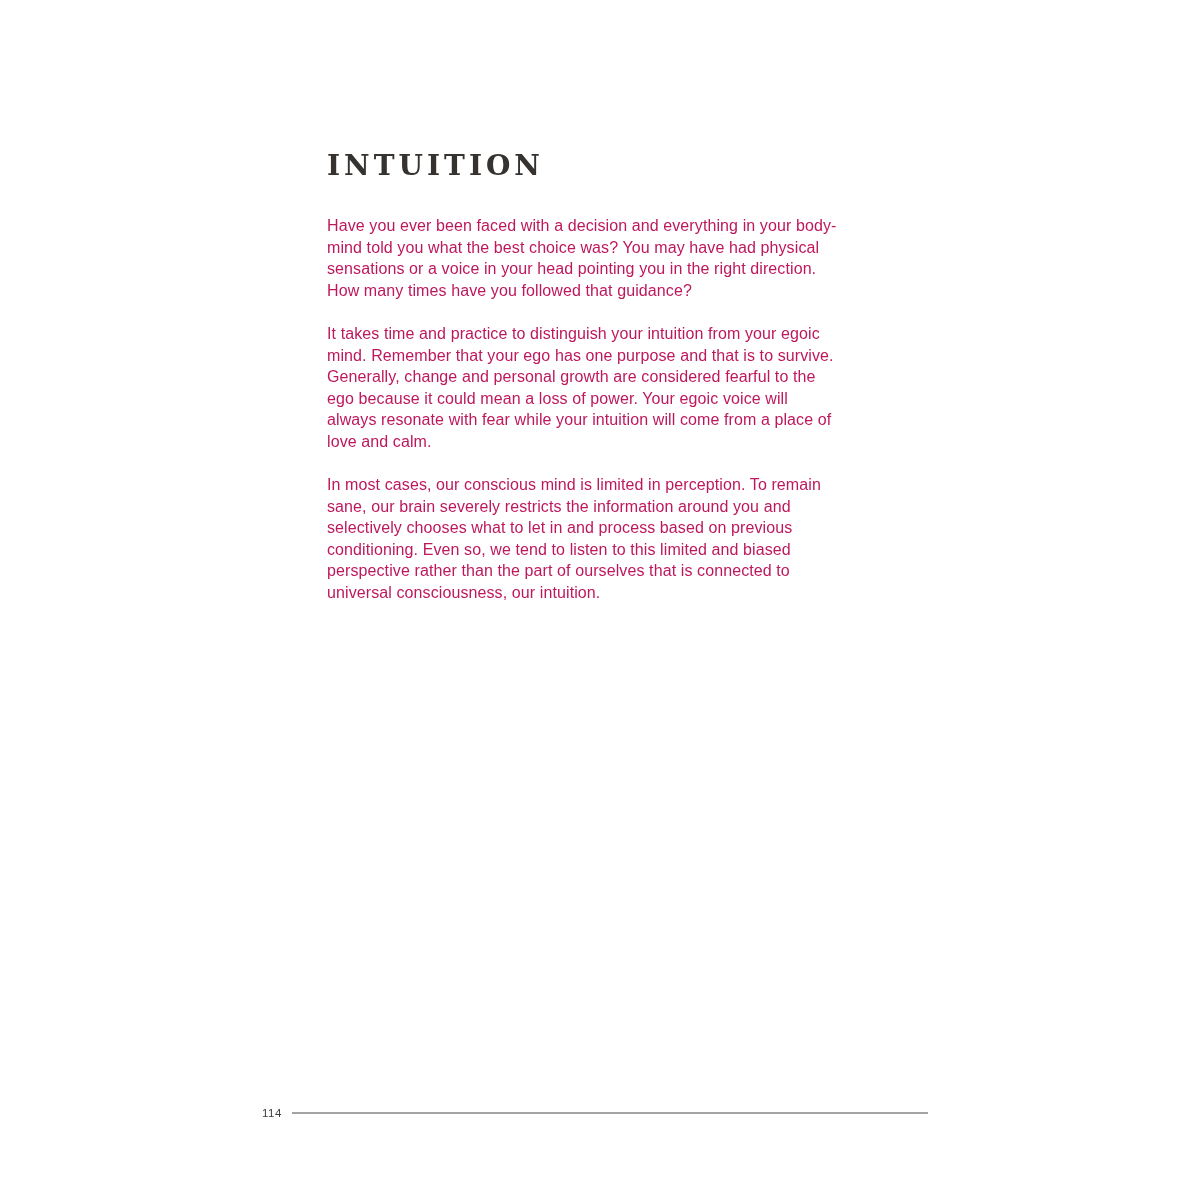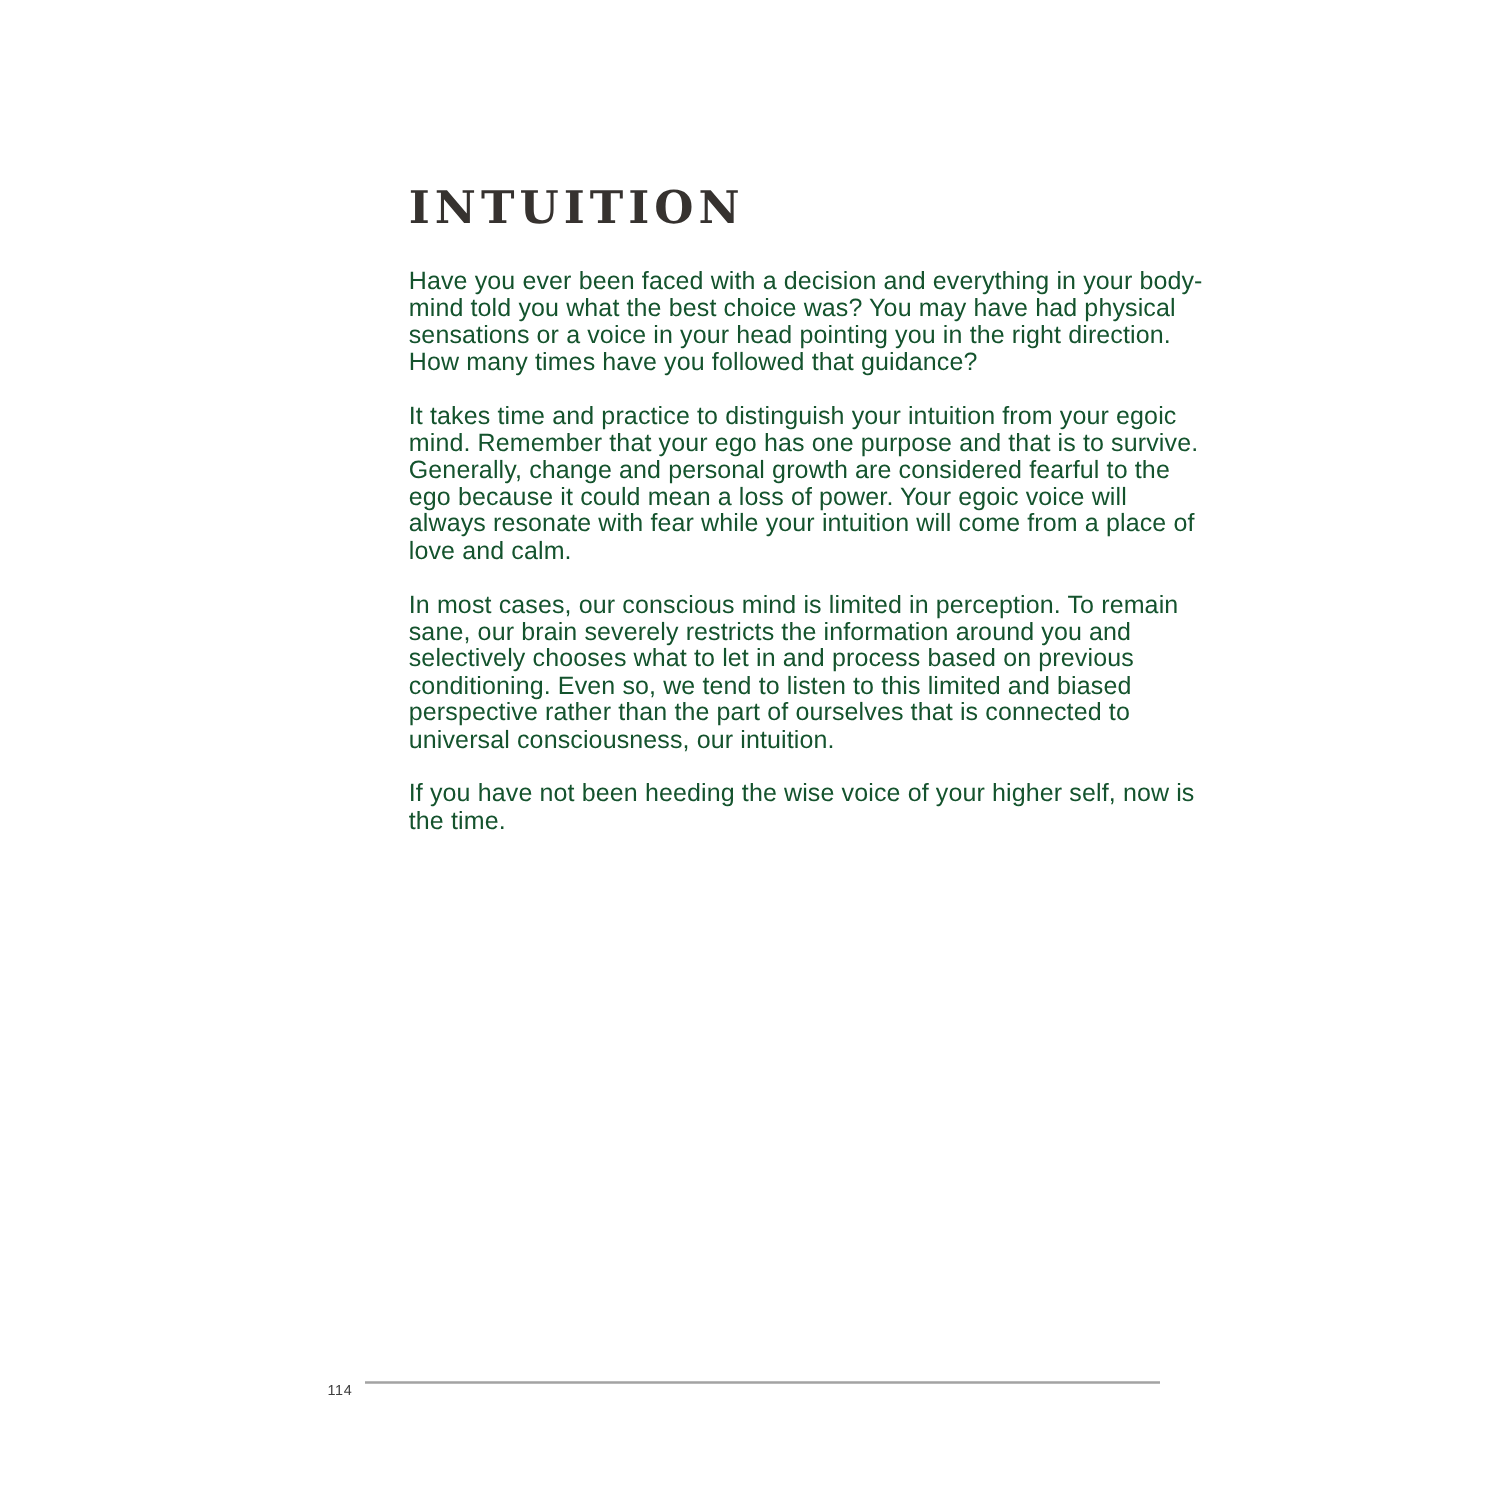--- a/index.html
+++ b/index.html
@@ -17,41 +17,41 @@
   }
   .content {
     position: absolute;
     left: 327px;
     top: 145px;
     width: 560px;
   }
   .title {
     margin: 0 0 28px 0;
     font-family: "DejaVu Serif", "Liberation Serif", serif;
-    font-size: 36px;
+    font-size: 28px;
     line-height: 42px;
     font-weight: 600;
     letter-spacing: 4px;
     color: #36322f;
   }
   .body-copy p {
     margin: 0 0 22px 0;
-    font-size: 20px;
+    font-size: 16px;
     line-height: 21.5px;
-    color: #14532d;
+    color: #be185d;
     white-space: pre;
     letter-spacing: 0.1px;
   }
   .footer {
     position: absolute;
     left: 262px;
     top: 1105px;
     width: 666px;
     display: flex;
-    align-items: flex-start;
+    align-items: center;
     gap: 10px;
   }
   .page-number {
     font-size: 11.5px;
     line-height: 16px;
     color: #3d3d3d;
     letter-spacing: 0.5px;
   }
   .footer-rule {
     flex: 1;
@@ -77,22 +77,20 @@
 Generally, change and personal growth are considered fearful to the
 ego because it could mean a loss of power. Your egoic voice will
 always resonate with fear while your intuition will come from a place of
 love and calm.</p>
       <p>In most cases, our conscious mind is limited in perception. To remain
 sane, our brain severely restricts the information around you and
 selectively chooses what to let in and process based on previous
 conditioning. Even so, we tend to listen to this limited and biased
 perspective rather than the part of ourselves that is connected to
 universal consciousness, our intuition.</p>
-      <p>If you have not been heeding the wise voice of your higher self, now is
-the time.</p>
     </div>
   </div>
 
   <div class="footer">
     <span class="page-number">114</span>
     <div class="footer-rule"></div>
   </div>
 
 </div>
 

